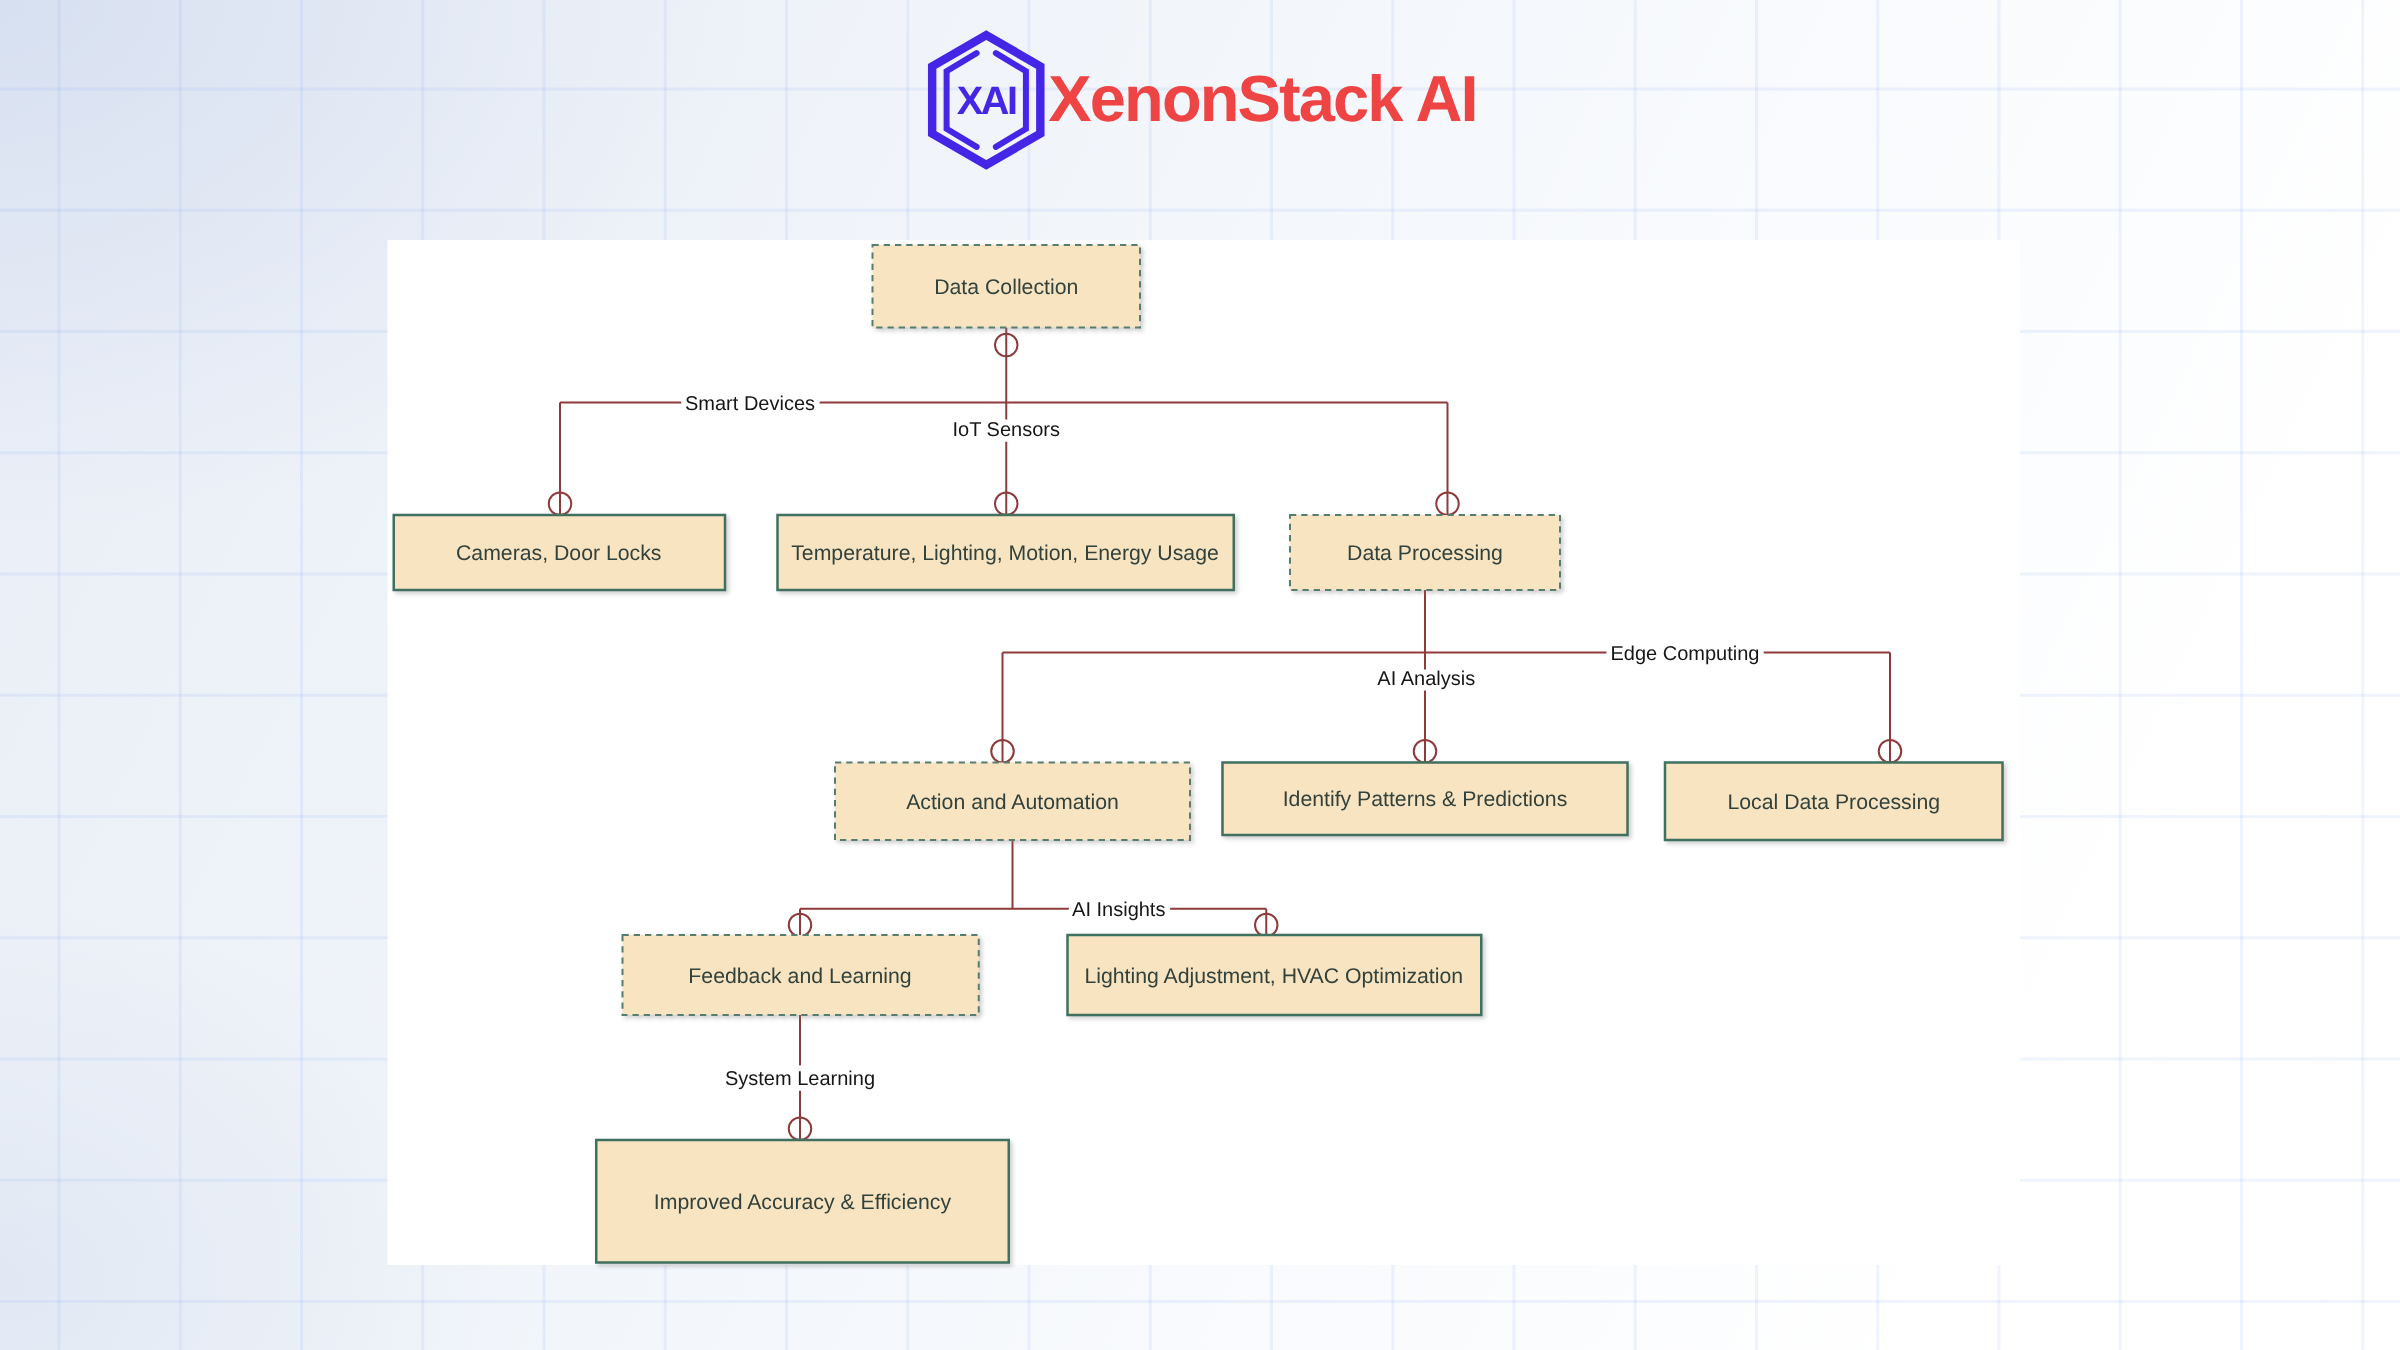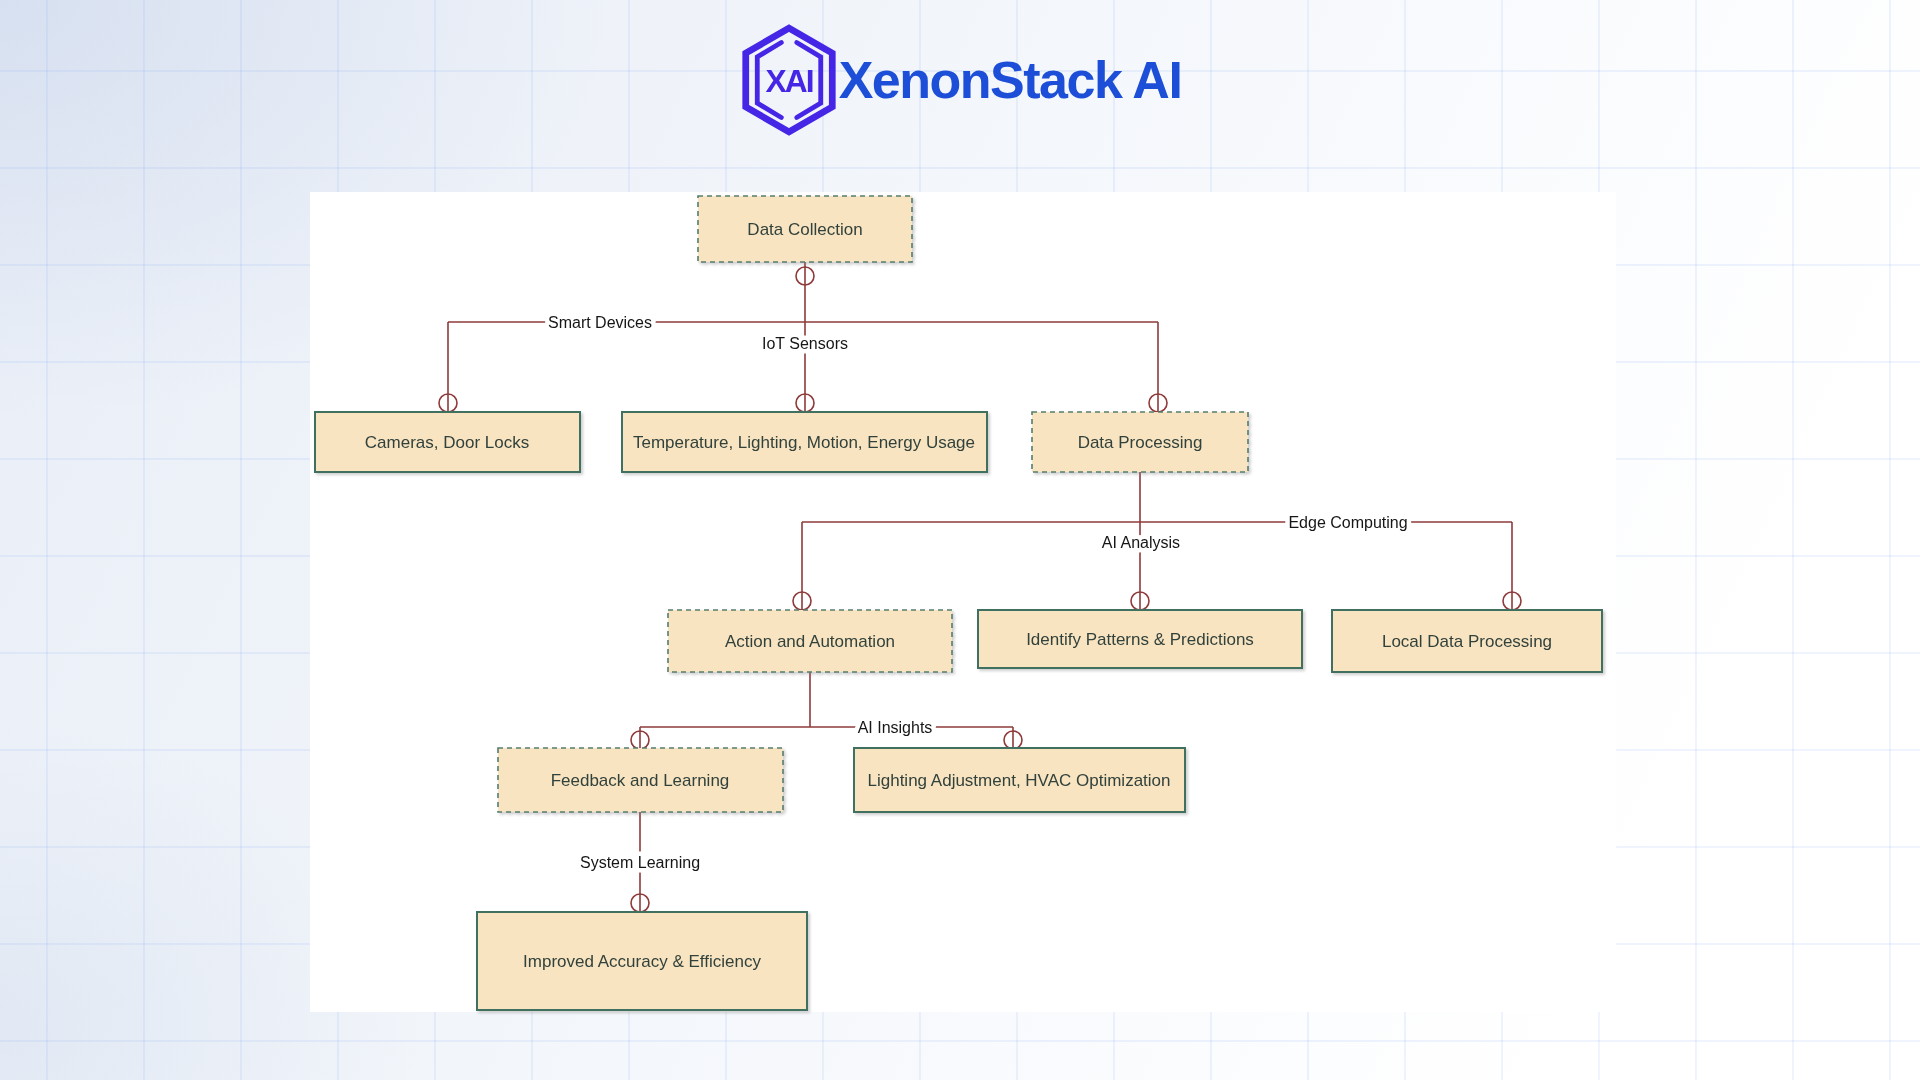--- a/index.html
+++ b/index.html
@@ -23,21 +23,21 @@
   .canvas{
     position:absolute;left:310px;top:192px;width:1306px;height:820px;
     background:#ffffff;z-index:1;
   }
   .header{
     position:absolute;top:0;left:0;width:100%;height:160px;z-index:3;
     display:flex;align-items:center;justify-content:center;
   }
   .logo-svg{display:block;}
   .brand{
-    font-size:52px;font-weight:700;color:#1d4ed8;letter-spacing:-1.5px;
+    font-size:52px;font-weight:700;color:#ef4444;letter-spacing:-1.5px;
   }
   .diagram-svg{position:absolute;left:0;top:0;z-index:2;}
   .node-rect{
     fill:#f8e4c1;stroke:#40705f;stroke-width:2;
     filter:drop-shadow(2px 2px 1.5px rgba(125,125,125,.38));
   }
   .node.dashed .node-rect{stroke:#567d6f;stroke-width:1.6;stroke-dasharray:5 4;}
   .node-label{
     font-family:"Liberation Sans",sans-serif;font-size:17px;fill:#31413b;
     text-anchor:middle;

